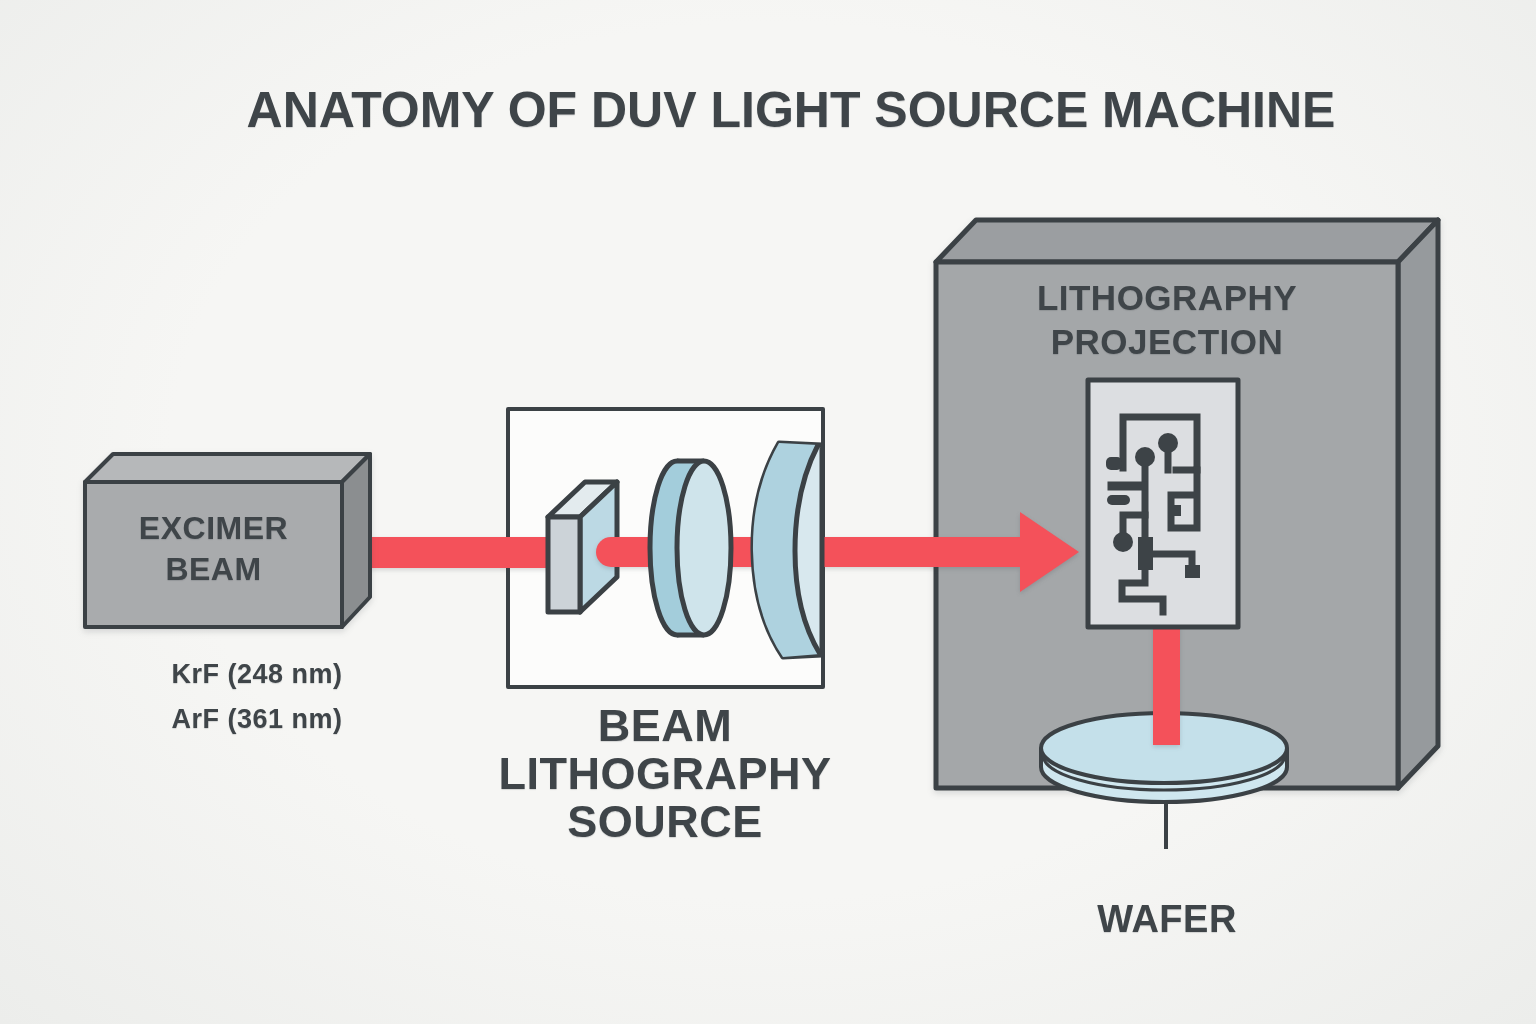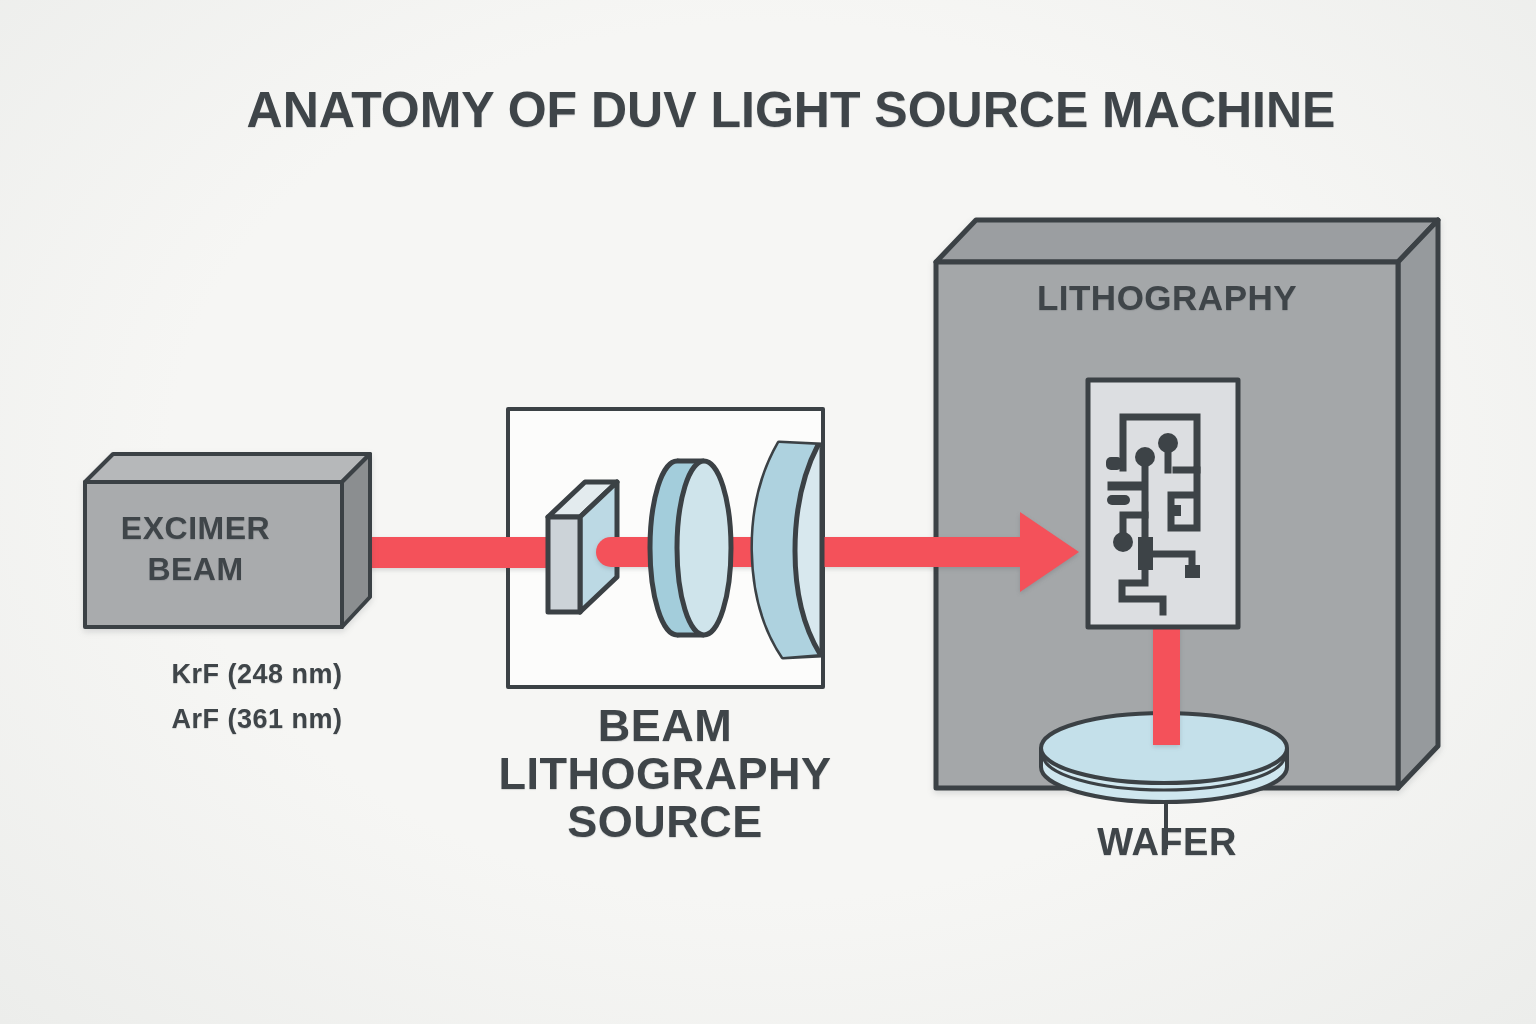--- a/index.html
+++ b/index.html
@@ -14,25 +14,25 @@
   .label{
     position:absolute;
     color:var(--text,#3f4549);
     font-weight:700;
     text-align:center;
     letter-spacing:.5px;
     text-shadow:0 1px 1px rgba(60,66,70,.18);
     white-space:nowrap;
   }
   #diagram-title{left:46px;width:1490px;top:82px;font-size:50px;line-height:56px;letter-spacing:0;}
-  #laser-label{left:67px;width:257px;top:508px;font-size:32px;line-height:41px;}
+  #laser-label{left:85px;width:257px;top:508px;font-size:32px;line-height:41px;}
   #laser-wavelengths{left:107px;width:300px;top:652px;font-size:27px;line-height:45px;}
   #optics-label{left:490px;width:350px;top:702px;font-size:45px;line-height:48px;}
   #litho-label{left:1017px;width:300px;top:276px;font-size:35px;line-height:44px;}
-  #wafer-label{left:1017px;width:300px;top:820px;font-size:38px;line-height:44px;}
+  #wafer-label{left:1017px;width:300px;top:897px;font-size:38px;line-height:44px;}
 
   
   .ol{stroke:var(--outline,#3b4145);stroke-linejoin:round;}
   .w4{stroke-width:4px;} .w5{stroke-width:5px;} .w3{stroke-width:3px;}
   .fill-beam{fill:var(--beam-red,#f4515a);}
   .fill-laser-front{fill:var(--laser-front,#a9abad);}
   .fill-laser-top{fill:var(--laser-top,#b6b8ba);}
   .fill-laser-side{fill:var(--laser-side,#8b8e90);}
   .fill-box-front{fill:var(--box-front,#a4a7a9);}
   .fill-box-top{fill:var(--box-top,#9b9ea1);}
@@ -149,16 +149,17 @@
   </div>
 
   <div id="optics-label" class="label">
     <div>BEAM</div>
     <div>LITHOGRAPHY</div>
     <div>SOURCE</div>
   </div>
 
   <div id="litho-label" class="label">
     <div>LITHOGRAPHY</div>
+    <div>PROJECTION</div>
   </div>
 
   <div id="wafer-label" class="label">WAFER</div>
 </div>
 
 </body></html>

